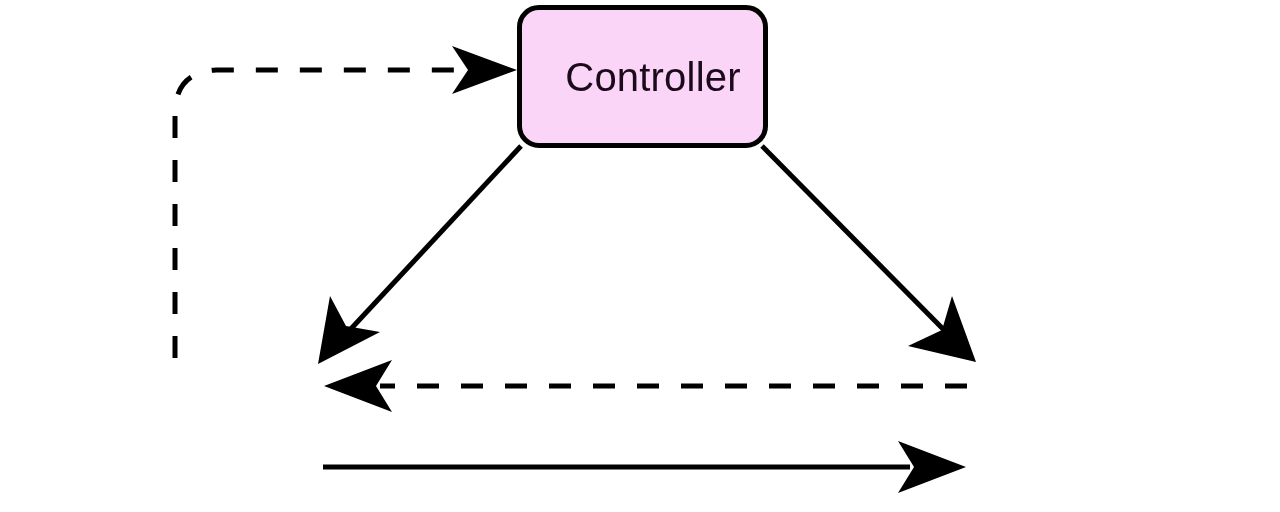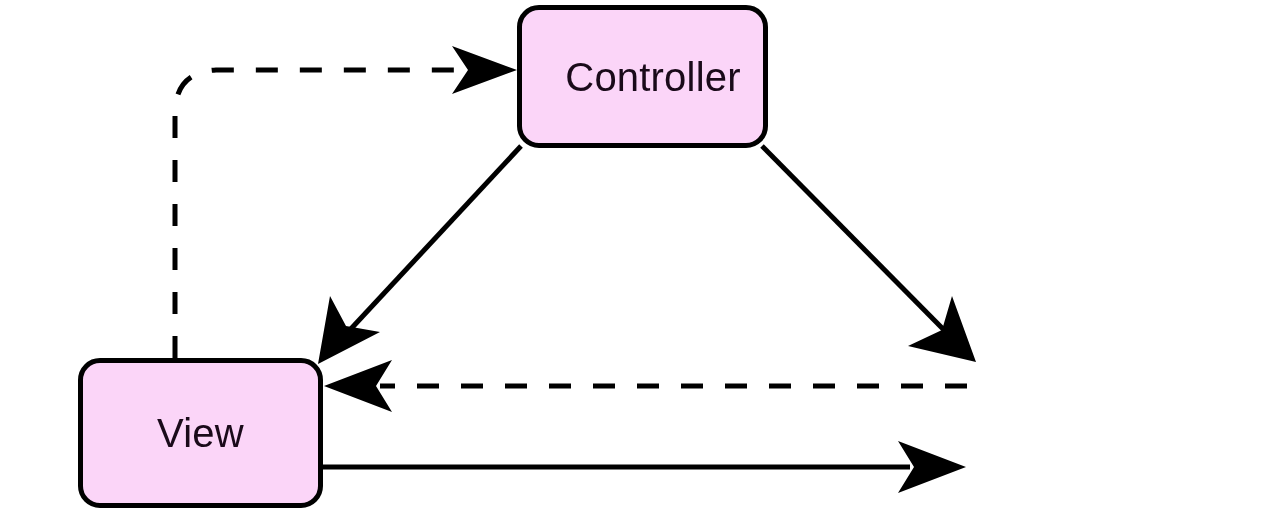--- a/index.html
+++ b/index.html
@@ -96,18 +96,15 @@
     <g>
       <line x1="323" y1="467" x2="910" y2="467" stroke="#000000" stroke-width="5" stroke-linecap="butt"></line>
       <path d="M 966 467 L 898 441 L 914 467 L 898 493 Z" fill="#000000" stroke="none"></path>
     </g>
   </svg>
 
   <div class="node" id="node-controller">
     <span class="node-label">Controller</span>
   </div>
 
-  <div class="node" id="node-view">
-    <span class="node-label">View</span>
-  </div>
 
 
 </div>
 
 </body></html>

